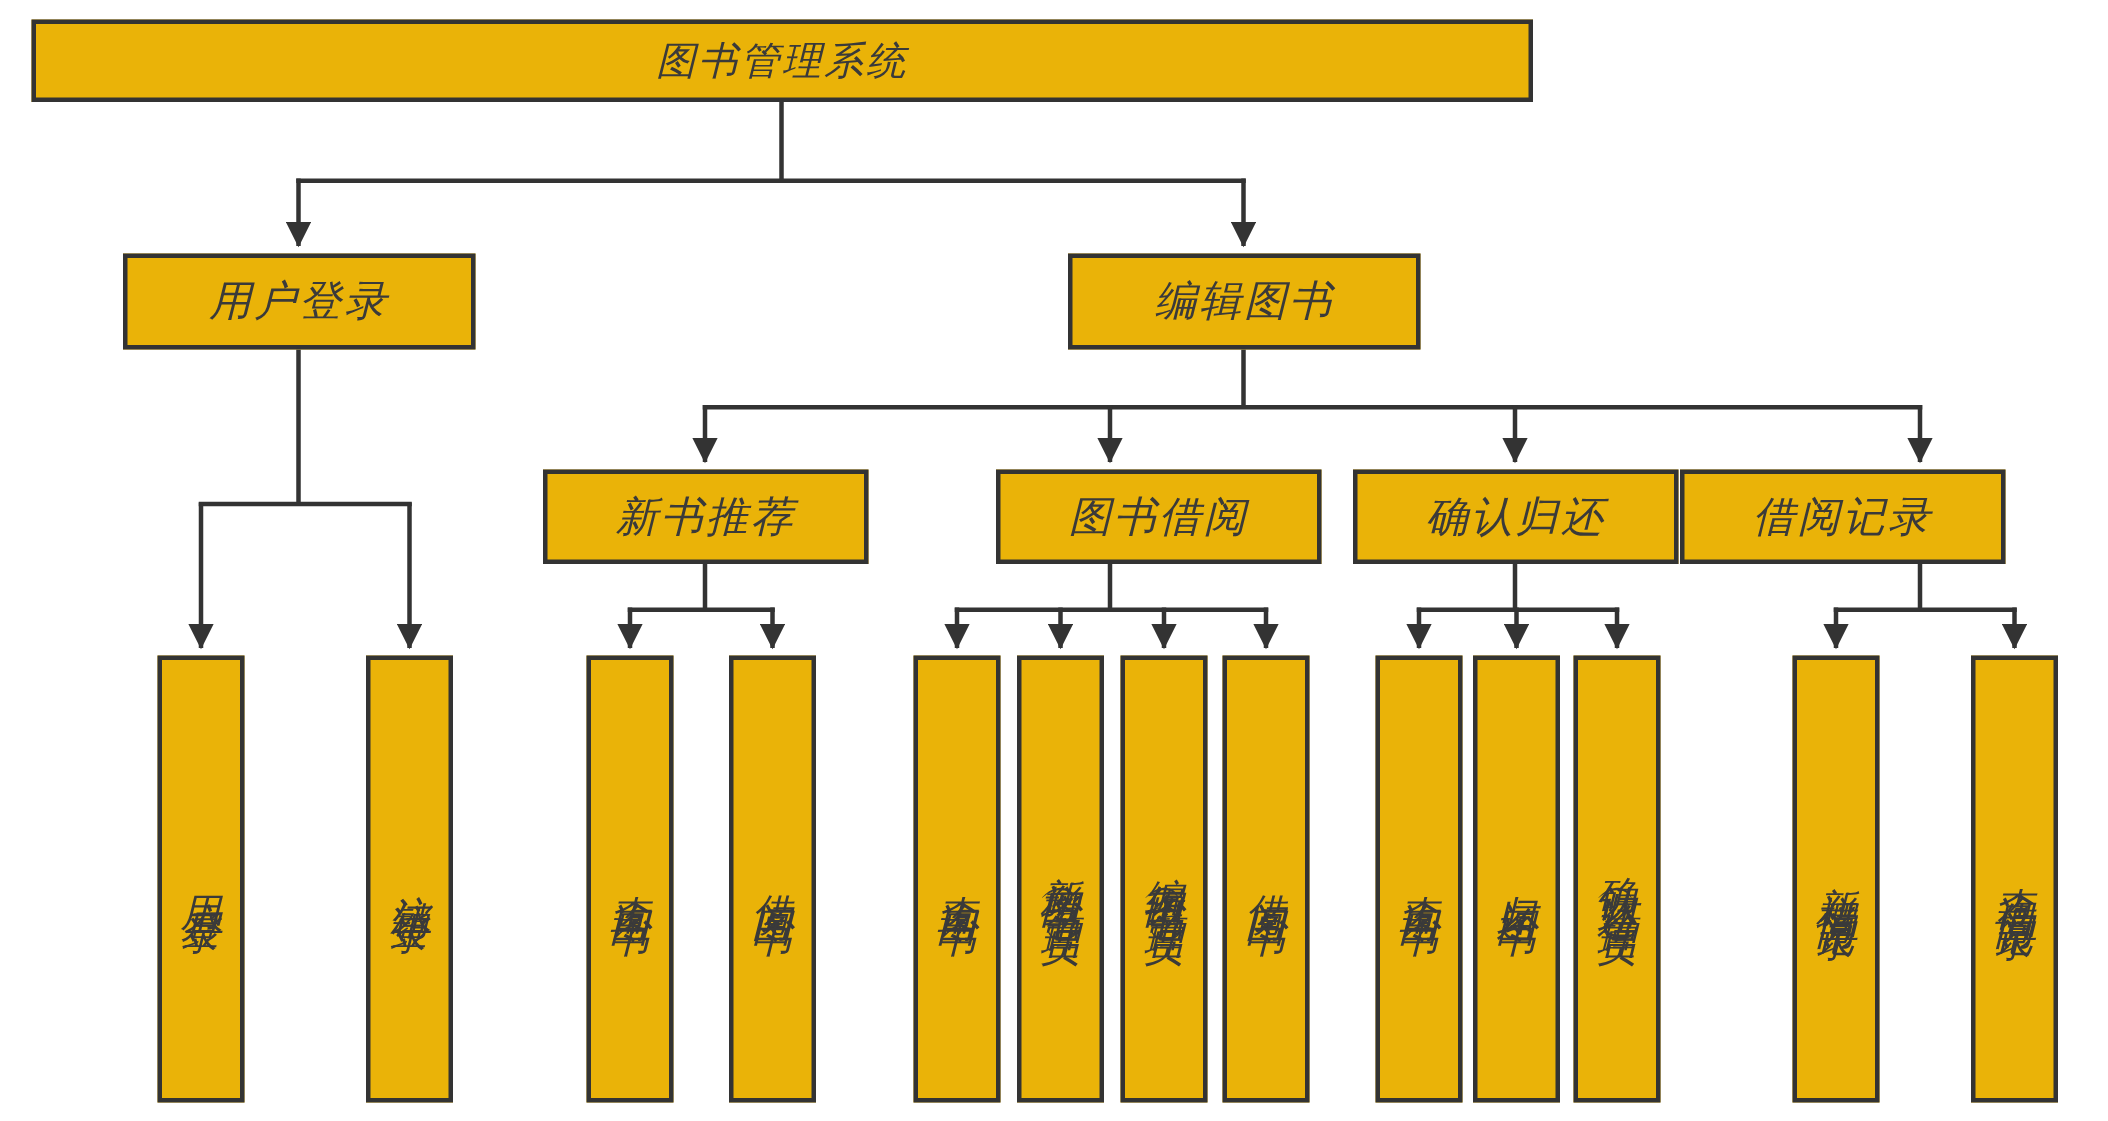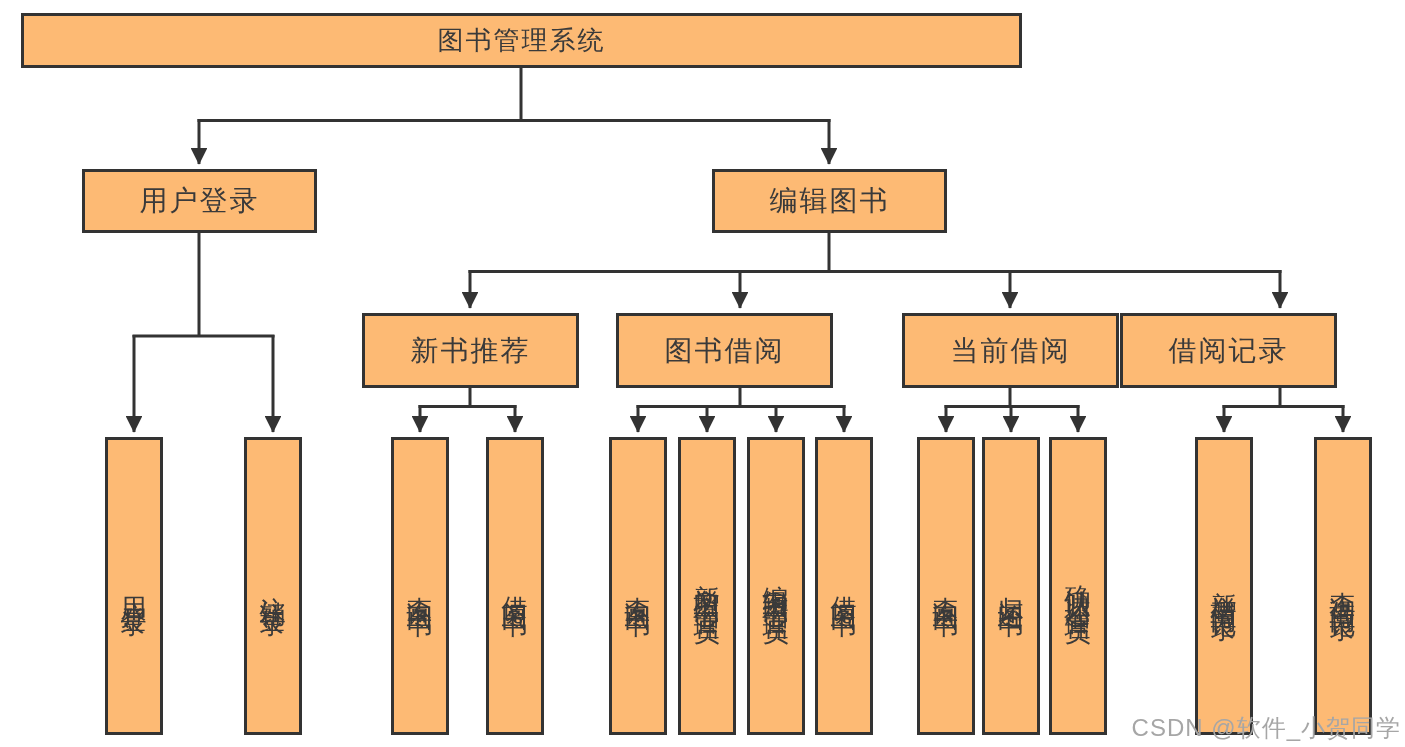--- a/index.html
+++ b/index.html
@@ -22,43 +22,44 @@
     overflow: hidden;
   }
   #wires {
     position: absolute;
     left: 0; top: 0;
     width: 1405px; height: 747px;
     pointer-events: none;
   }
   .node {
     position: absolute;
-    background: #fdba74;
+    background: #eab308;
     border: 3px solid var(--line);
     display: flex;
     align-items: center;
     justify-content: center;
     text-align: center;
     color: var(--text);
+    font-style: italic;
   }
   .node.root {
     left: 21px; top: 13px;
     width: 1001px; height: 55px;
     font-size: 26px;
     letter-spacing: 2px;
   }
   .node.lvl2 {
     top: 169px;
     width: 235px; height: 64px;
     font-size: 28px;
     letter-spacing: 2px;
   }
   .node.lvl3 {
     top: 313px;
-    width: 217px; height: 75px;
+    width: 217px; height: 63px;
     font-size: 28px;
     letter-spacing: 2px;
   }
   .node.leaf {
     top: 437px;
     width: 58px; height: 298px;
   }
   .leaf .vtext {
     writing-mode: vertical-rl;
     text-orientation: mixed;
@@ -125,22 +126,22 @@
       <line x1="1343" y1="405" x2="1343" y2="432" marker-end="url(#arrow)"></line>
     </g>
   </svg>
 
   <div class="node root">图书管理系统</div>
 
   <div class="node lvl2" style="left:82px;">用户登录</div>
   <div class="node lvl2" style="left:712px;">编辑图书</div>
 
   <div class="node lvl3" style="left:362px;">新书推荐</div>
-  <div class="node lvl3" style="left:616px;">图书借阅</div>
-  <div class="node lvl3" style="left:902px;">当前借阅</div>
+  <div class="node lvl3" style="left:664px;">图书借阅</div>
+  <div class="node lvl3" style="left:902px;">确认归还</div>
   <div class="node lvl3" style="left:1120px;">借阅记录</div>
 
   <div class="node leaf" style="left:105px;">
     <span class="vtext">用户登录</span>
   </div>
   <div class="node leaf" style="left:244px;">
     <span class="vtext">注销登录</span>
   </div>
 
   <div class="node leaf" style="left:391px;">
@@ -173,15 +174,14 @@
     <span class="vtext">确认归还（管理员）</span>
   </div>
 
   <div class="node leaf" style="left:1195px;">
     <span class="vtext">新增借阅记录</span>
   </div>
   <div class="node leaf" style="left:1314px;">
     <span class="vtext">查询借阅记录</span>
   </div>
 
-  <div id="watermark">CSDN @软件_小贺同学</div>
 
 </div>
 
 </body></html>

